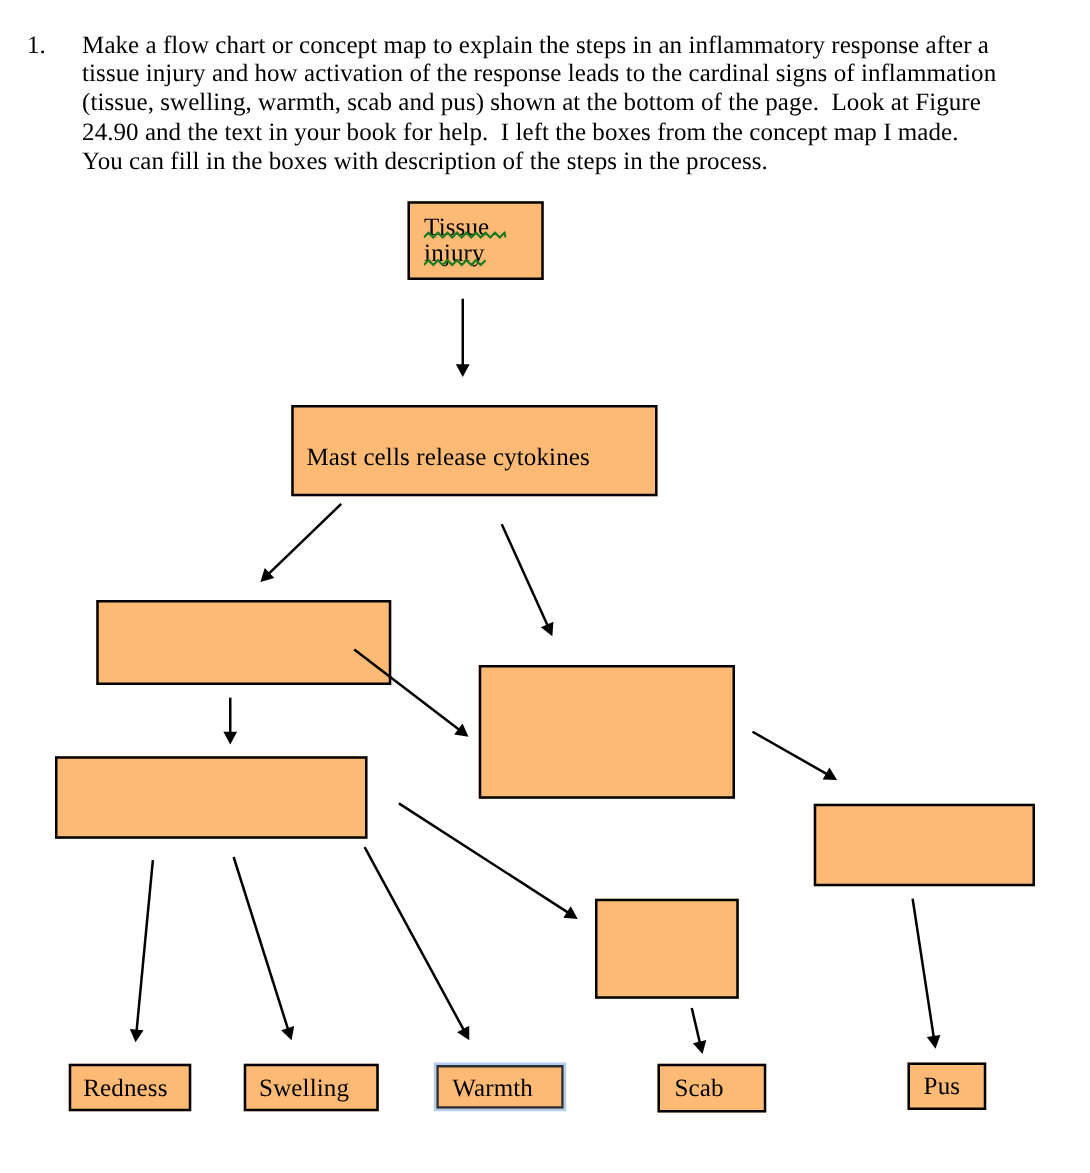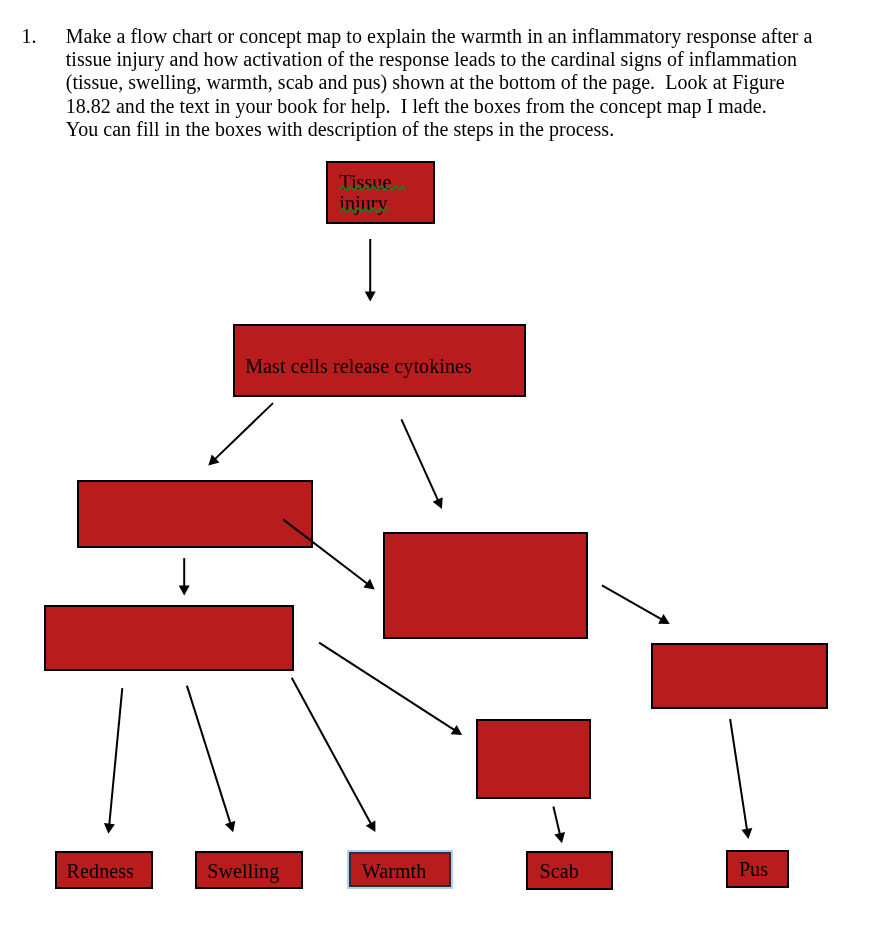--- a/index.html
+++ b/index.html
@@ -10,45 +10,45 @@
 
   
   #question{position:absolute;left:0;top:0;width:872px;height:150px;}
   .q-num{position:absolute;left:21.5px;top:24.5px;font-size:20px;line-height:23.4px;
          white-space:nowrap;}
   .q-body{position:absolute;left:65.7px;top:24.5px;width:780px;font-size:20px;
           line-height:23.4px;letter-spacing:0.04px;}
   .q-line{white-space:pre;}
 
   
-  .node{position:absolute;box-sizing:border-box;background:#b91c1c;
+  .node{position:absolute;box-sizing:border-box;background:#fdba74;
         border:2px solid #000;}
   .node .ntext{position:absolute;left:0;font-size:20px;line-height:23px;
                white-space:pre;color:#000;letter-spacing:0.105px;}
   .node.selected{outline:2px solid #b6cdeb;outline-offset:0px;
                  border-color:#2a2f38;}
 
   
   .sq{position:absolute;height:6px;pointer-events:none;}
 
   svg#arrows{position:absolute;left:0;top:0;width:872px;height:938px;
              overflow:visible;pointer-events:none;}
 </style>
 </head>
 <body>
 
 <div id="page">
 
   <div id="question">
     <div class="q-num">1.</div>
     <div class="q-body">
-      <div class="q-line">Make a flow chart or concept map to explain the warmth in an inflammatory response after a</div>
+      <div class="q-line">Make a flow chart or concept map to explain the steps in an inflammatory response after a</div>
       <div class="q-line">tissue injury and how activation of the response leads to the cardinal signs of inflammation</div>
       <div class="q-line">(tissue, swelling, warmth, scab and pus) shown at the bottom of the page.  Look at Figure</div>
-      <div class="q-line">18.82 and the text in your book for help.  I left the boxes from the concept map I made.</div>
+      <div class="q-line">24.90 and the text in your book for help.  I left the boxes from the concept map I made.</div>
       <div class="q-line">You can fill in the boxes with description of the steps in the process.</div>
     </div>
   </div>
 
   <div id="nodes">
       <div class="node" style="left: 326px; top: 161px; width: 109px; height: 63px;">
         <div class="ntext" style="left: 11.3px; top: 7.7px;">Tissue</div>
         <div class="ntext" style="left: 11.3px; top: 29.4px;">injury</div>
         <svg class="sq" width="65.6" height="7" viewBox="0 0 65.6 7" style="left: 11.2px; top: 21.8px; width: 65.6px; height: 7px;">
           <path d="M 0 5.0 L 3.80 1.15 L 7.60 5 L 11.40 1.15 L 15.20 5 L 19.00 1.15 L 22.80 5 L 26.60 1.15 L 30.40 5 L 34.20 1.15 L 38.00 5 L 41.80 1.15 L 45.60 5 L 49.40 1.15 L 53.20 5 L 57.00 1.15 L 60.80 5 L 64.60 1.15 L 65.60 5 " stroke="#1e7a1e" stroke-width="1.8" fill="none" stroke-linejoin="miter" stroke-linecap="butt"></path>

